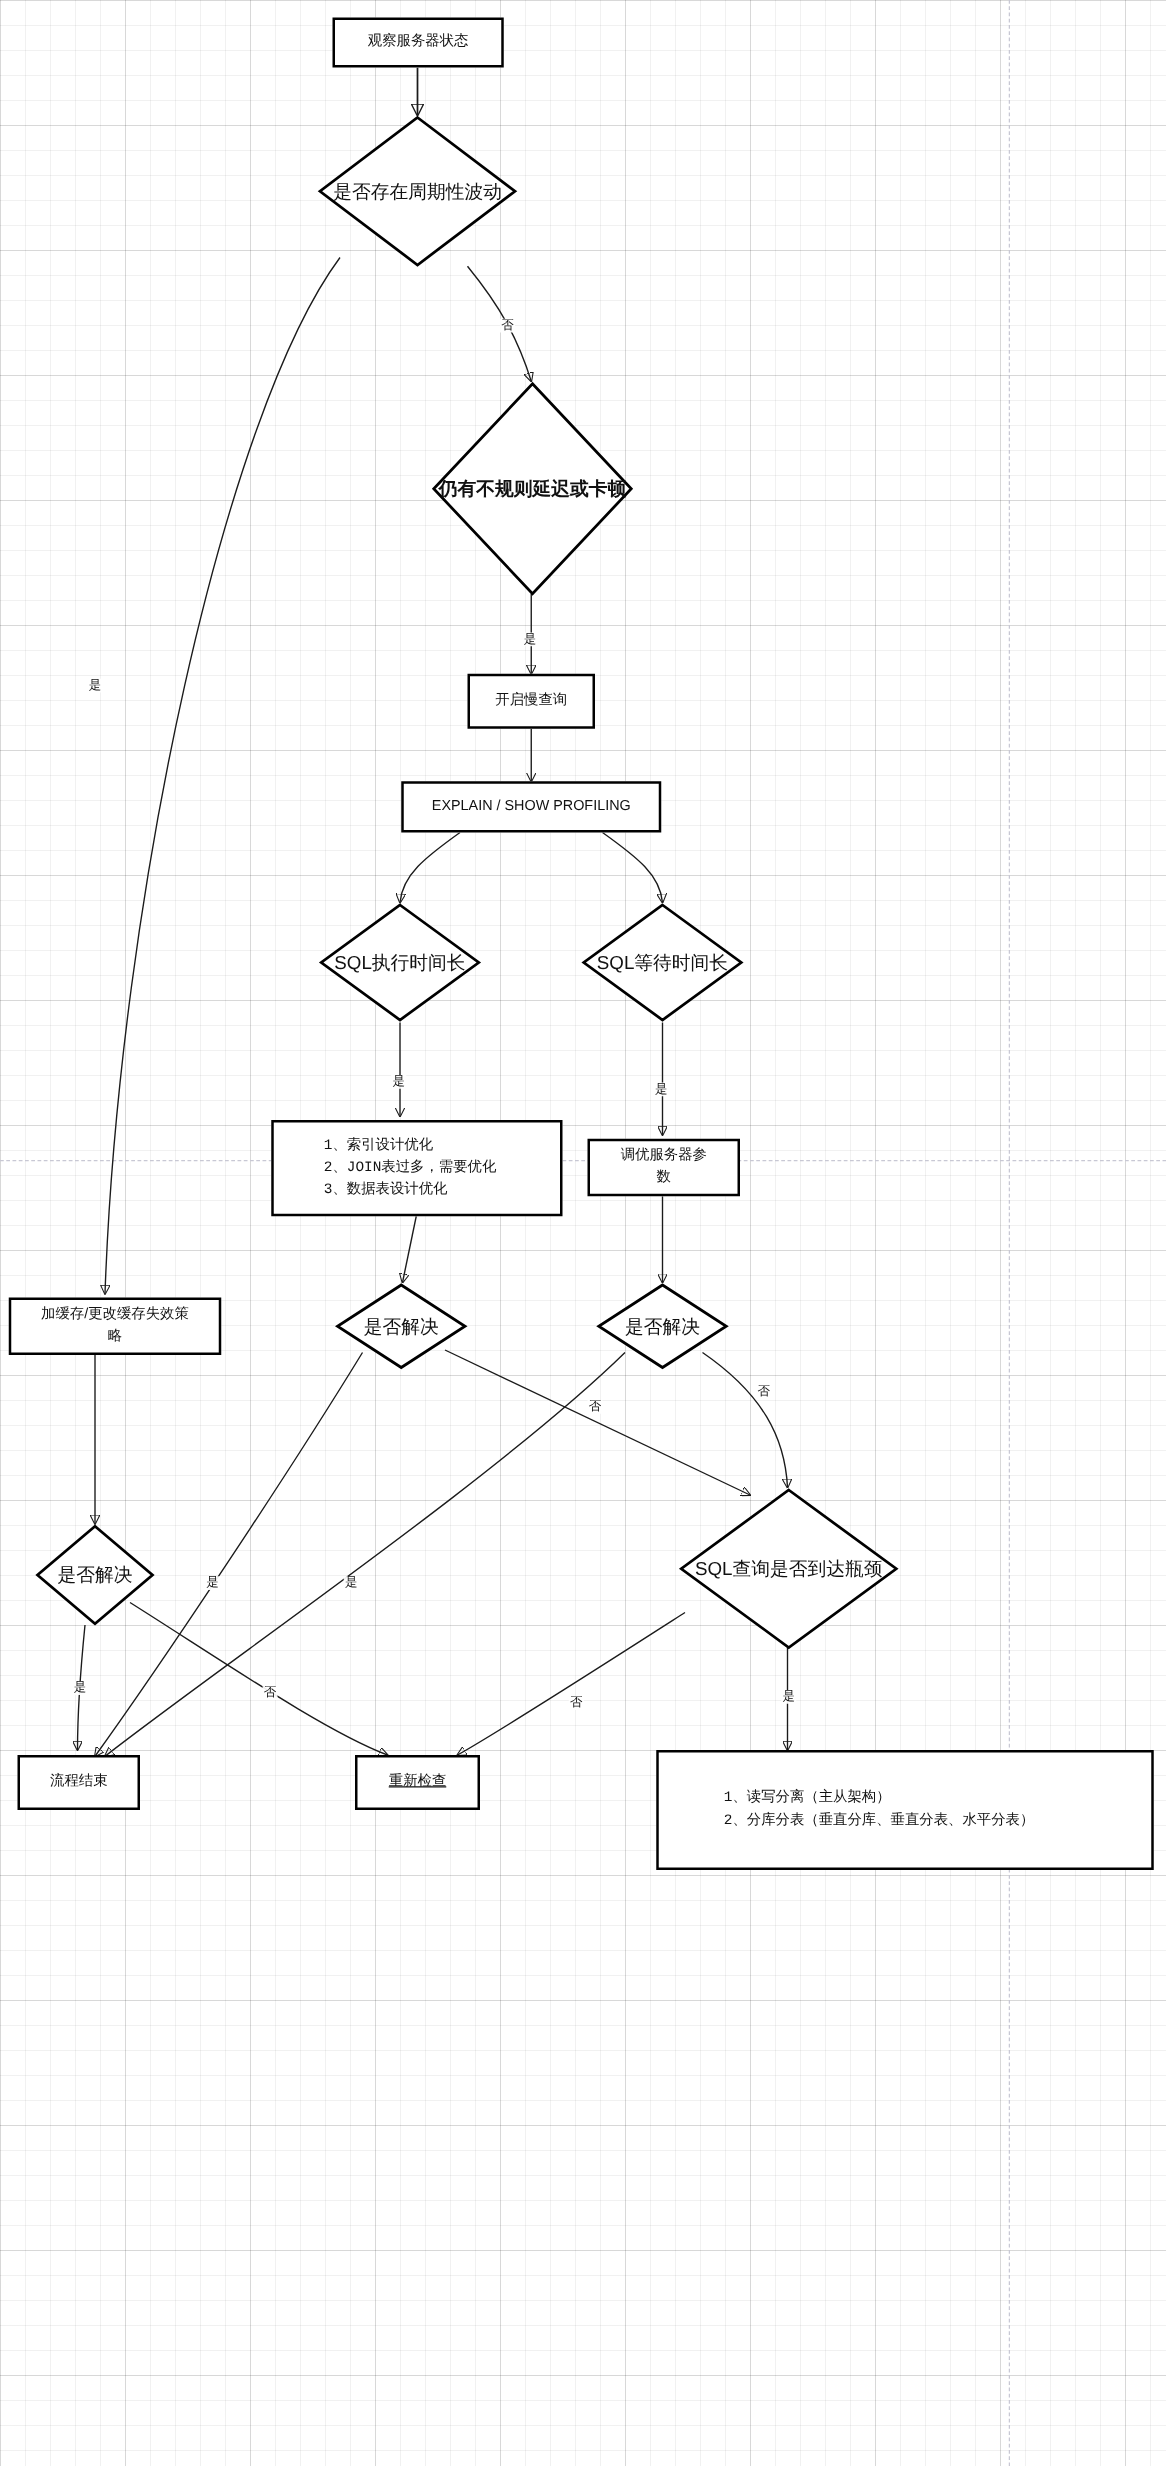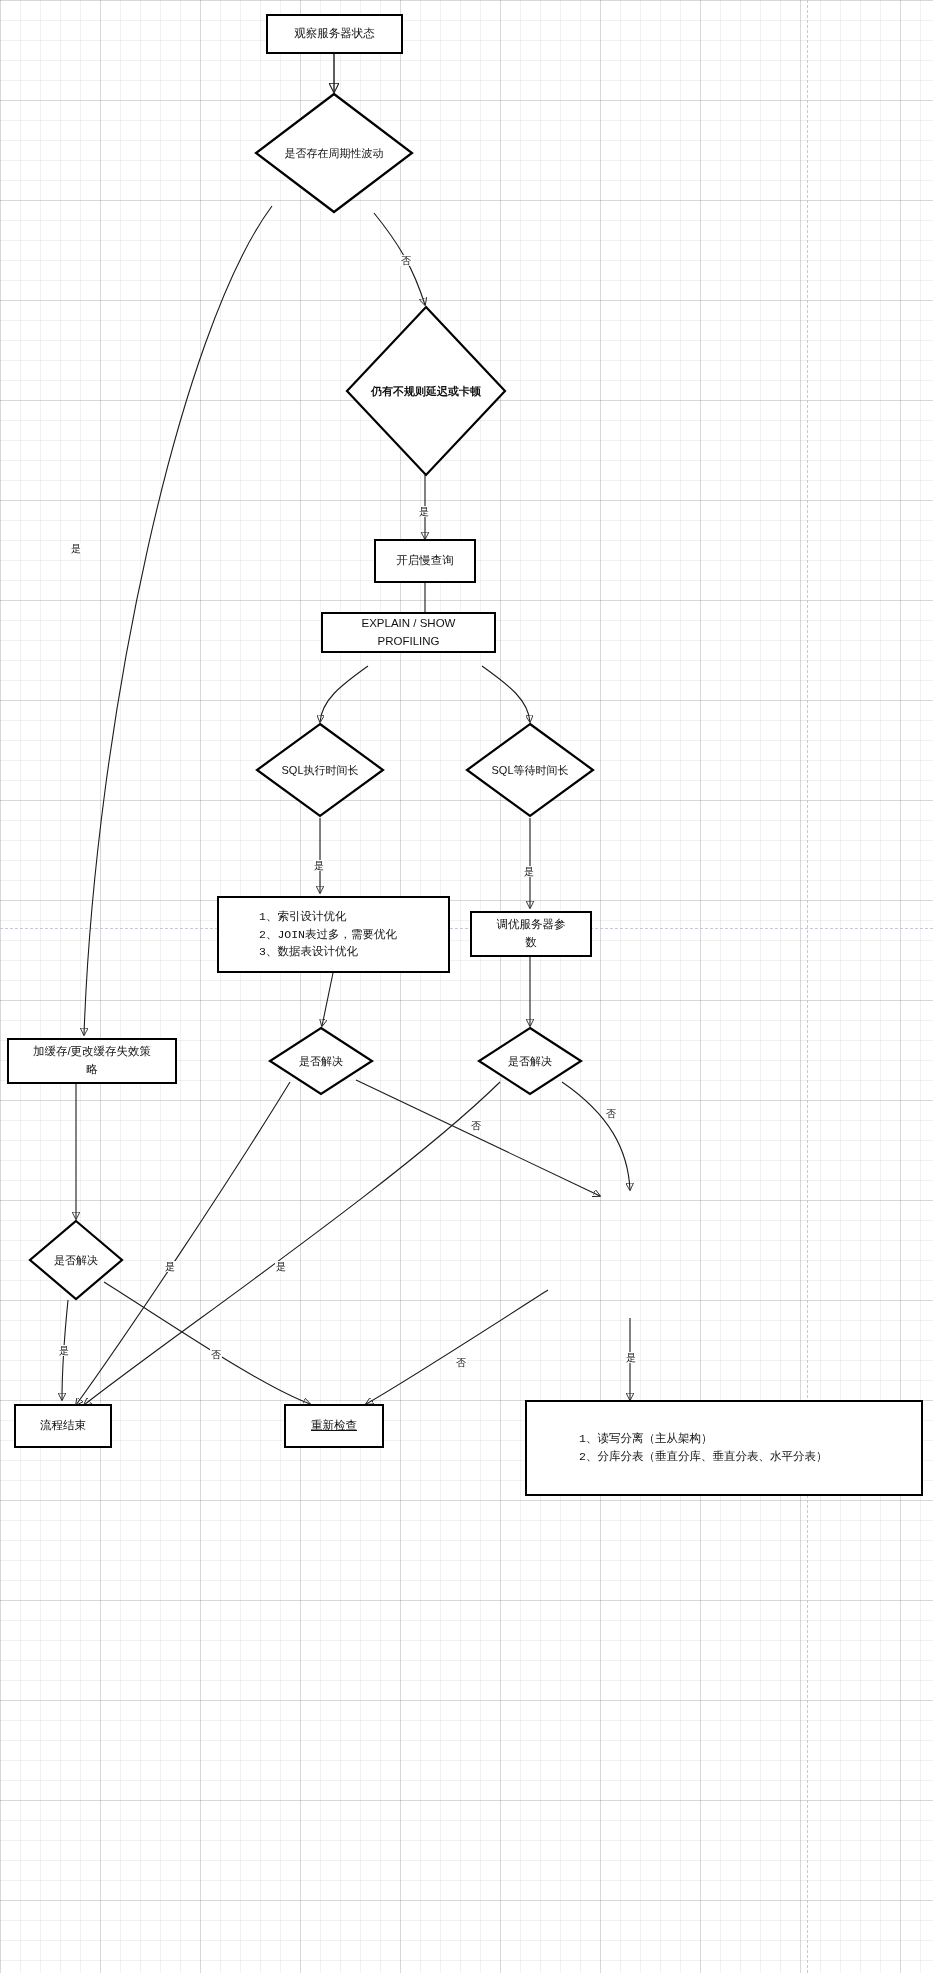--- a/index.html
+++ b/index.html
@@ -66,21 +66,21 @@
 
   .diamond-wrap{
     position:absolute;
   }
   .diamond-wrap svg{position:absolute;left:0;top:0;overflow:visible;}
   .diamond-wrap .dlabel{
     position:absolute;
     left:0;top:0;
     width:100%;height:100%;
     display:flex;align-items:center;justify-content:center;
-    font-size:11px;
+    font-size:15px;
     color:#111111;
     text-align:center;
     pointer-events:none;
   }
   .diamond-wrap polygon{fill:#ffffff;stroke:#000000;stroke-width:2.2;}
 
   .edge-label{
     position:absolute;
     font-size:10px;
     color:#111111;
@@ -161,21 +161,21 @@
     <svg width="162" height="172" viewBox="0 0 162 172">
         <polygon points="81,2 160,86 81,170 2,86"></polygon>
       </svg>
     <div class="dlabel">仍有不规则延迟或卡顿</div>
   </div>
 
   <div class="node box" style="left:374px;top:539px;width:102px;height:44px;">
     <span>开启慢查询</span>
   </div>
 
-  <div class="node box" style="left:321px;top:612px;width:175px;height:41px;">
+  <div class="node box" style="left:321px;top:625px;width:208px;height:41px;">
     <span>EXPLAIN / SHOW PROFILING</span>
   </div>
 
   <div class="diamond-wrap" style="left:255px;top:722px;width:130px;height:96px;">
     <svg width="130" height="96" viewBox="0 0 130 96">
         <polygon points="65,2 128,48 65,94 2,48"></polygon>
       </svg>
     <div class="dlabel">SQL执行时间长</div>
   </div>
 
@@ -214,20 +214,26 @@
     <div class="dlabel">是否解决</div>
   </div>
 
   <div class="diamond-wrap" style="left:28px;top:1219px;width:96px;height:82px;">
     <svg width="96" height="82" viewBox="0 0 96 82">
         <polygon points="48,2 94,41 48,80 2,41"></polygon>
       </svg>
     <div class="dlabel">是否解决</div>
   </div>
 
+  <div class="diamond-wrap" style="left:543px;top:1190px;width:176px;height:130px;">
+    <svg width="176" height="130" viewBox="0 0 176 130">
+        <polygon points="88,2 174,65 88,128 2,65"></polygon>
+      </svg>
+    <div class="dlabel">SQL查询是否到达瓶颈</div>
+  </div>
 
   <div class="node box" style="left:14px;top:1404px;width:98px;height:44px;">
     <span>流程结束</span>
   </div>
 
   <div class="node box" style="left:284px;top:1404px;width:100px;height:44px;text-decoration:underline;">
     <span>重新检查</span>
   </div>
 
   <div class="node box multiline" style="left:525px;top:1400px;width:398px;height:96px;padding-left:52px;">

